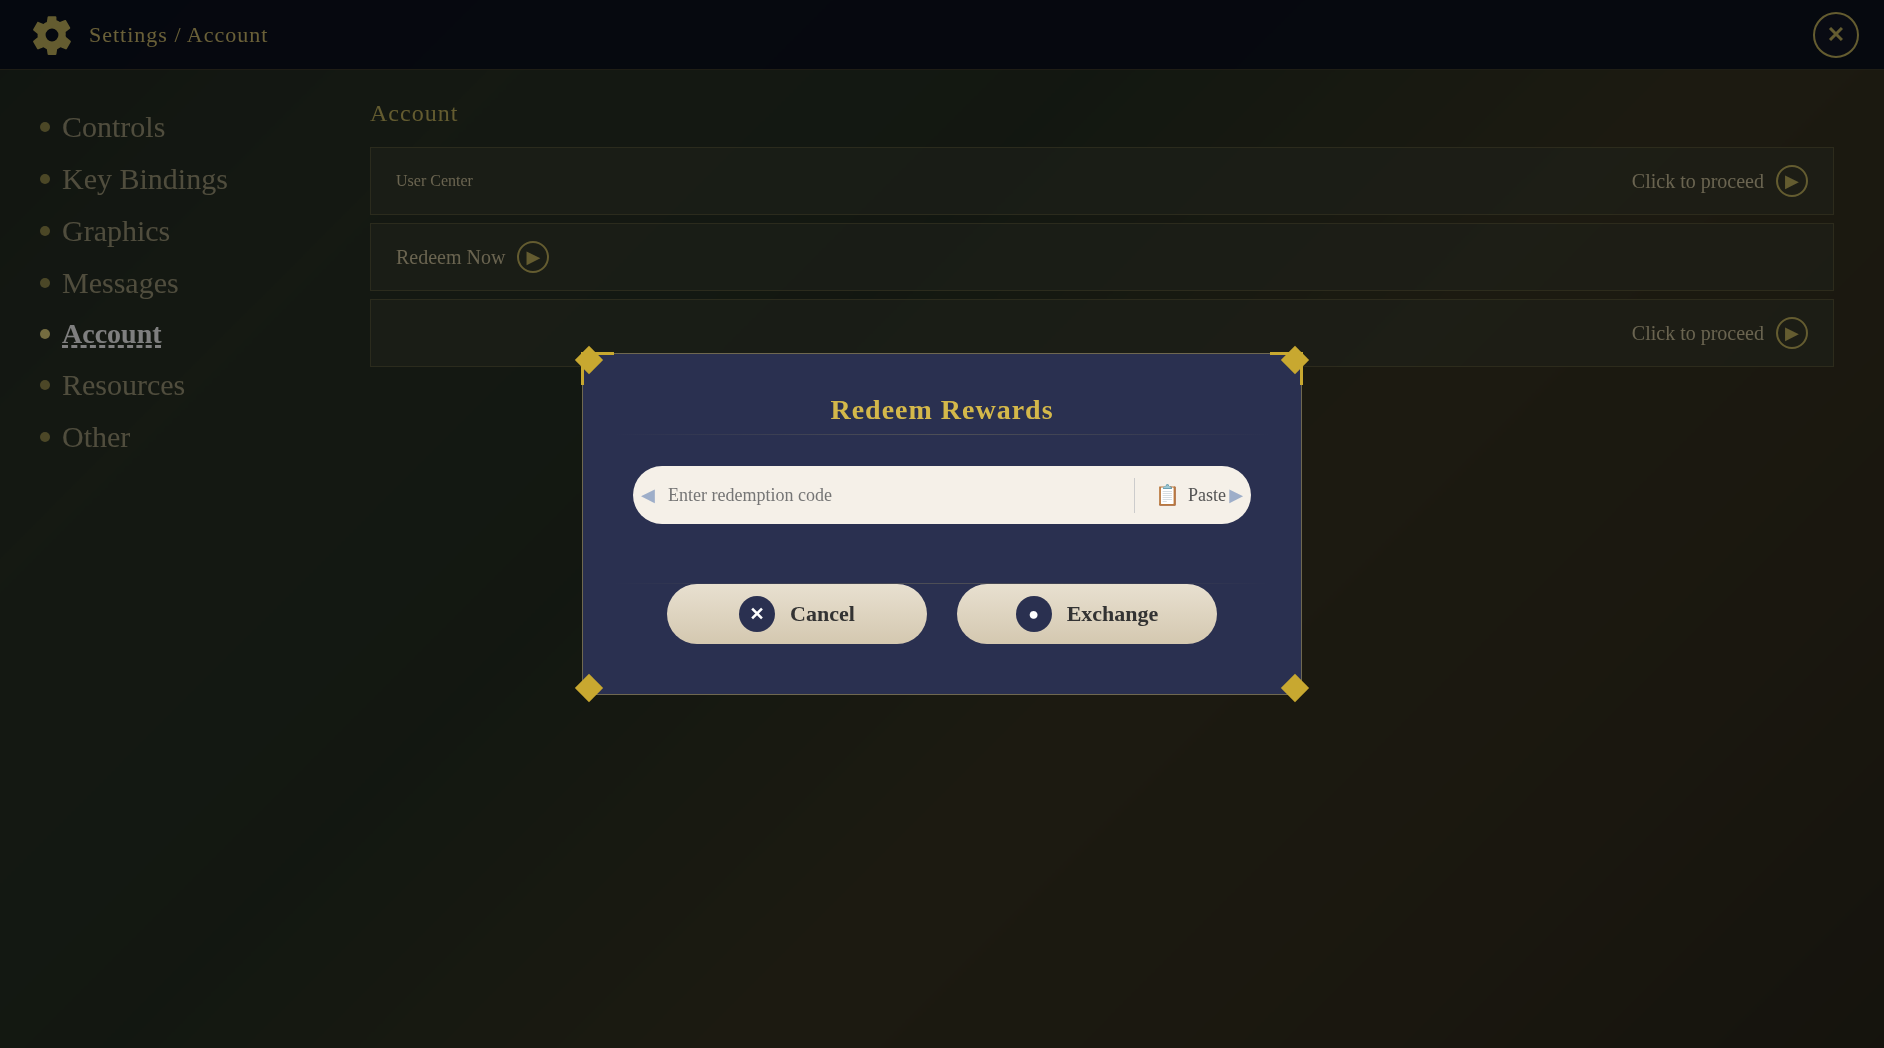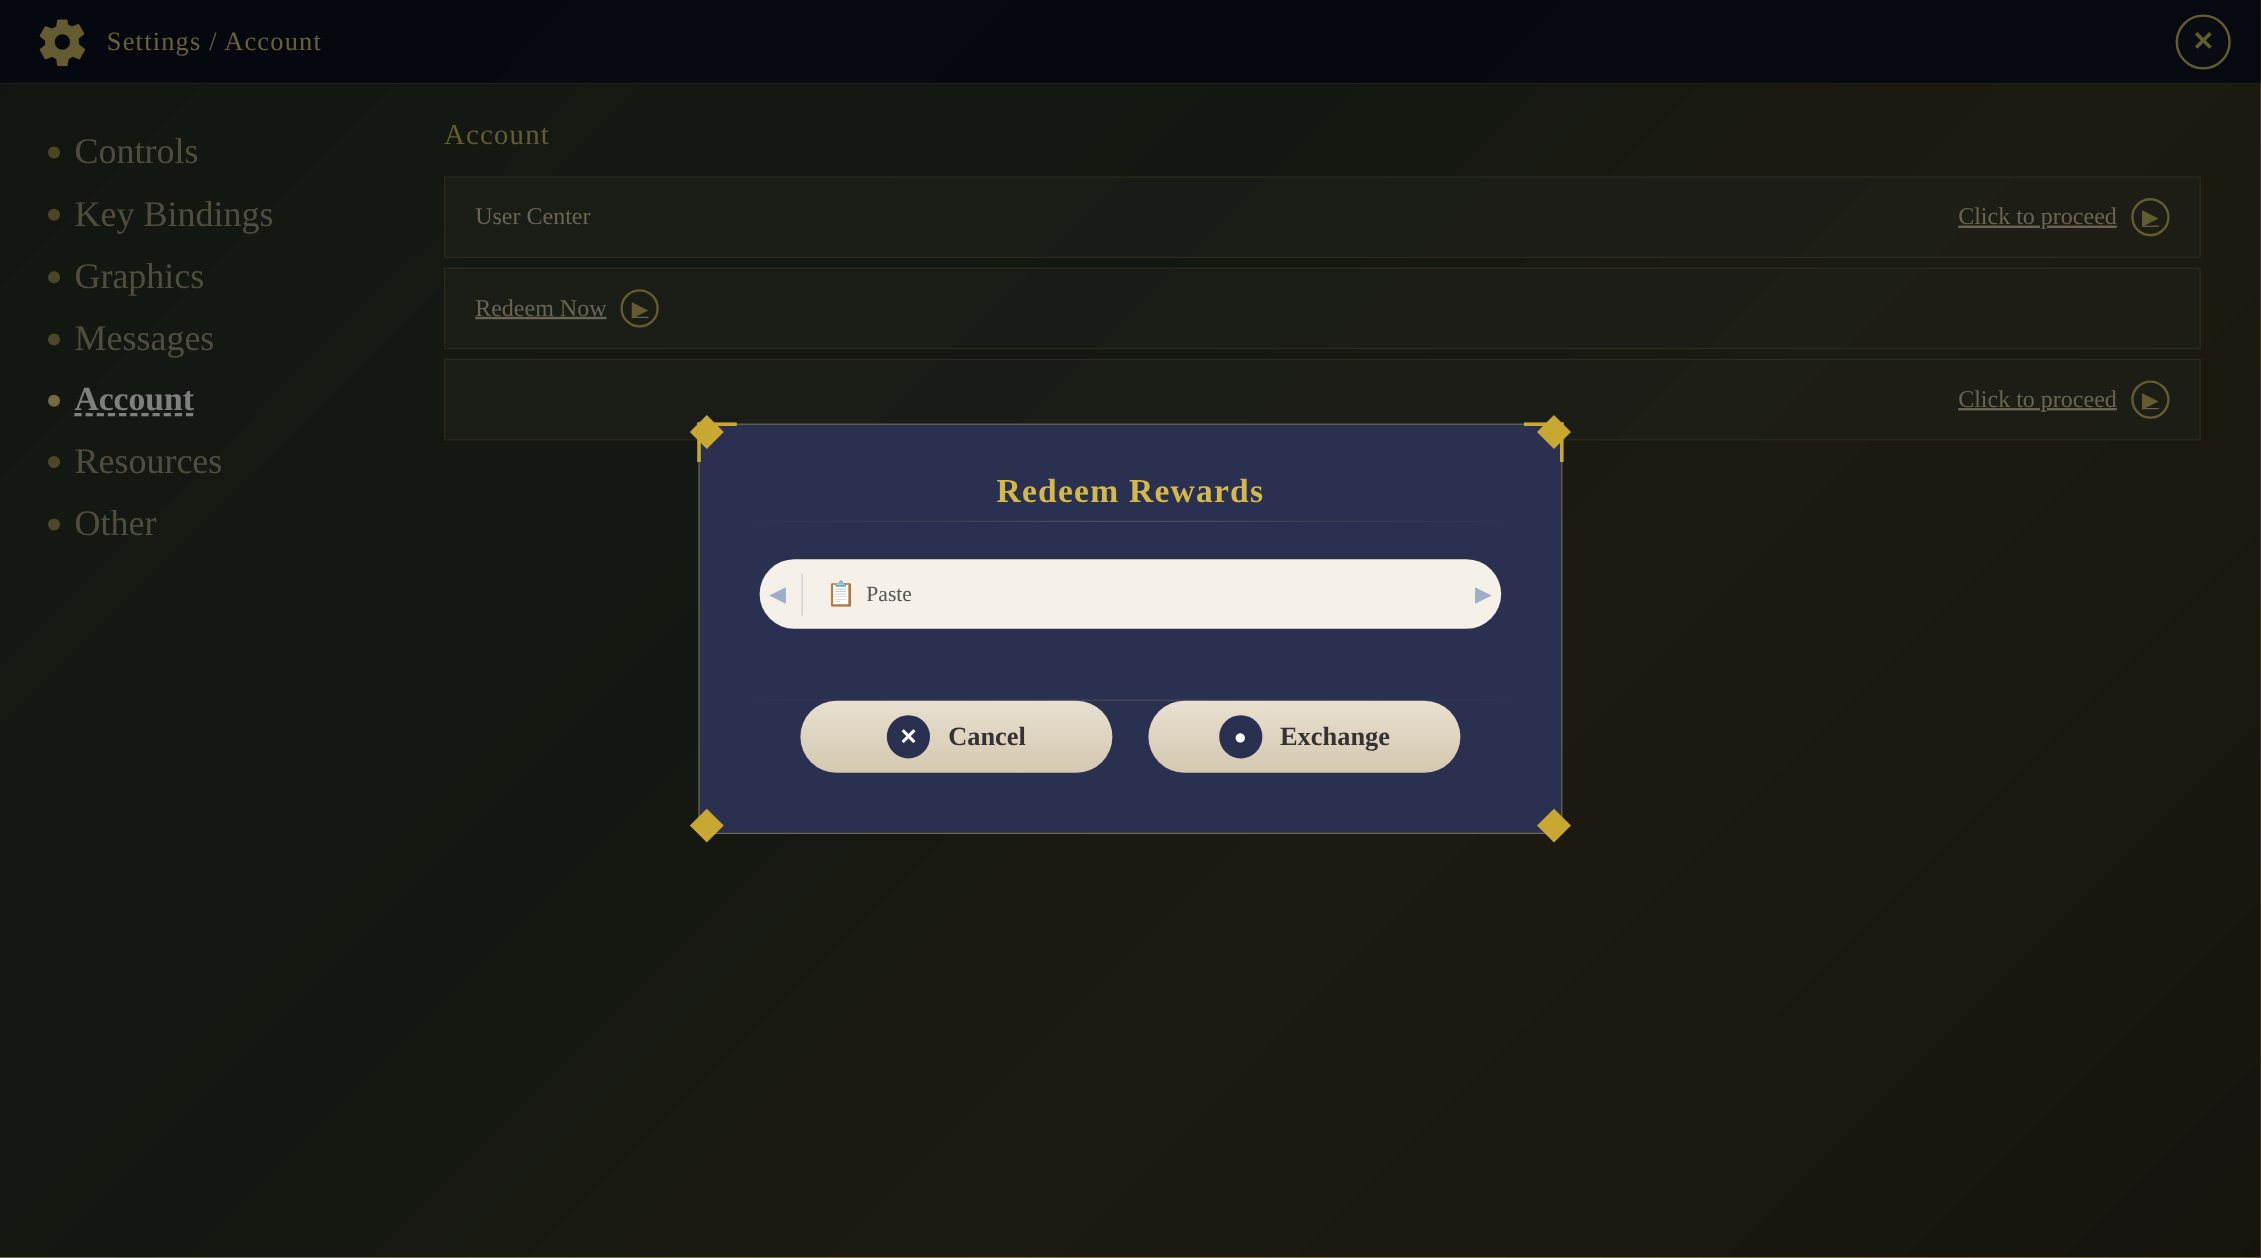--- a/index.html
+++ b/index.html
@@ -164,31 +164,30 @@
       height: 68px;
       background: rgba(60, 65, 50, 0.6);
       border: 1px solid rgba(140, 130, 80, 0.4);
       margin-bottom: 8px;
       padding: 0 25px;
       cursor: pointer;
     }
 
     .row-label {
       color: #d4c8a0;
-      font-size: 20px;
+      font-size: 16px;
       flex: 1;
     }
 
     .row-action {
       display: flex;
       align-items: center;
       gap: 12px;
       color: #d4c8a0;
       font-size: 20px;
-      text-decoration: underline;
     }
 
     .row-arrow {
       width: 32px;
       height: 32px;
       border-radius: 50%;
       border: 2px solid #c8b860;
       display: flex;
       align-items: center;
       justify-content: center;
@@ -487,20 +486,21 @@
     <div class="corner-diamond bl"></div>
     <div class="corner-diamond br"></div>
 
     <div class="modal-inner-top-line"></div>
     <div class="modal-inner-bottom-line"></div>
 
     <div class="modal-title">Redeem Rewards</div>
 
     <div class="code-input-wrap">
       <span class="input-arrow-left">◀</span>
+      <input class="code-input" type="text" placeholder="Enter redemption code" style="">
       <div class="divider-line"></div>
       <button class="paste-btn">
         <span class="paste-icon">📋</span>
         <span>Paste</span>
       </button>
       <span class="input-arrow-right">▶</span>
     </div>
 
     <div class="modal-buttons">
       <button class="modal-btn btn-cancel">

